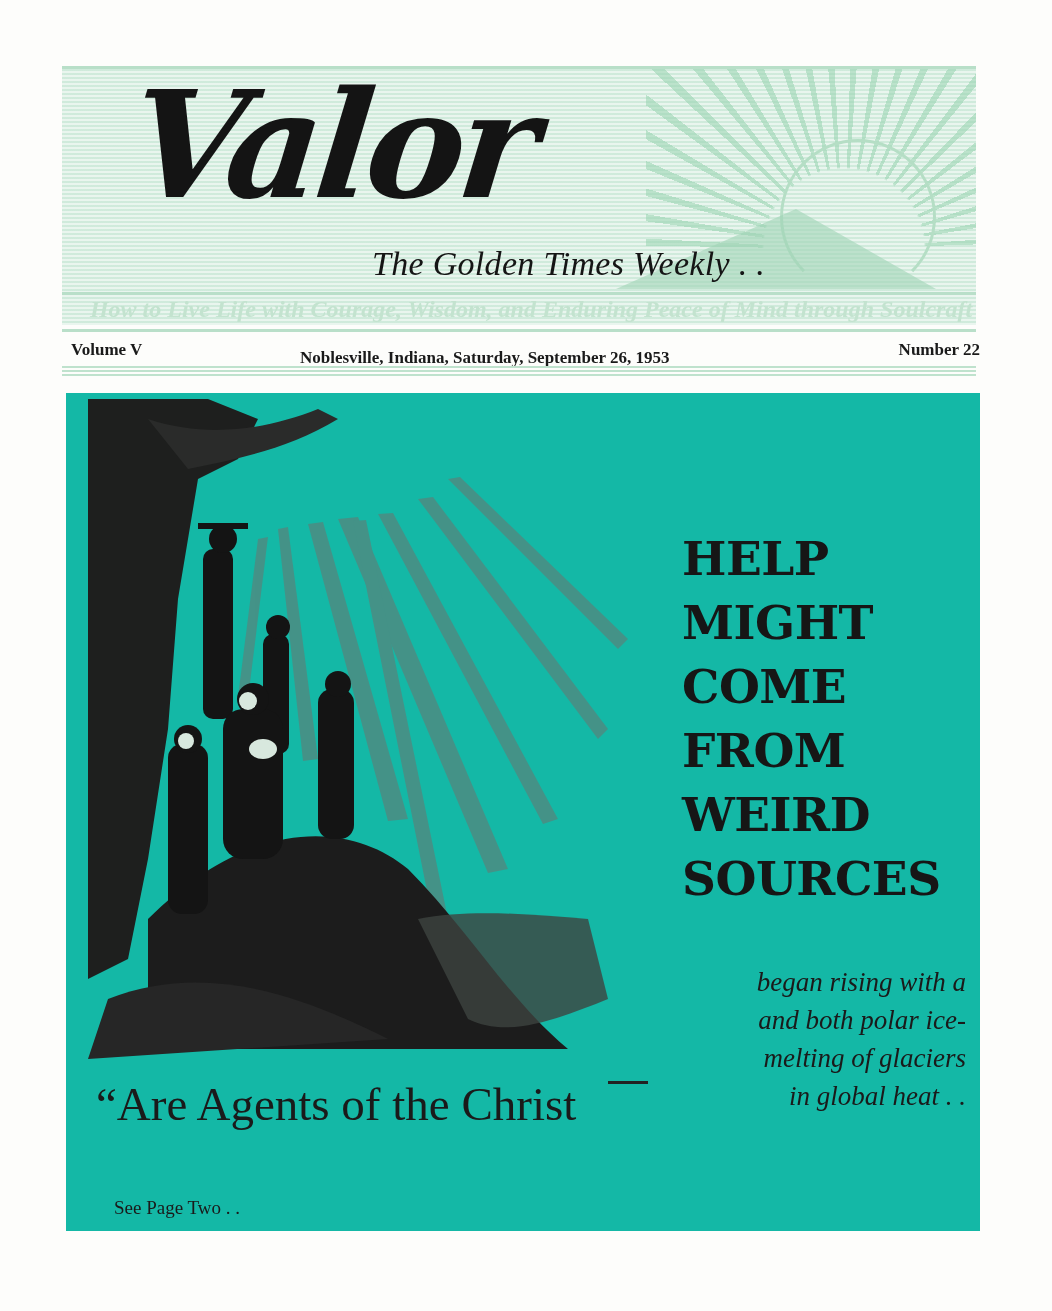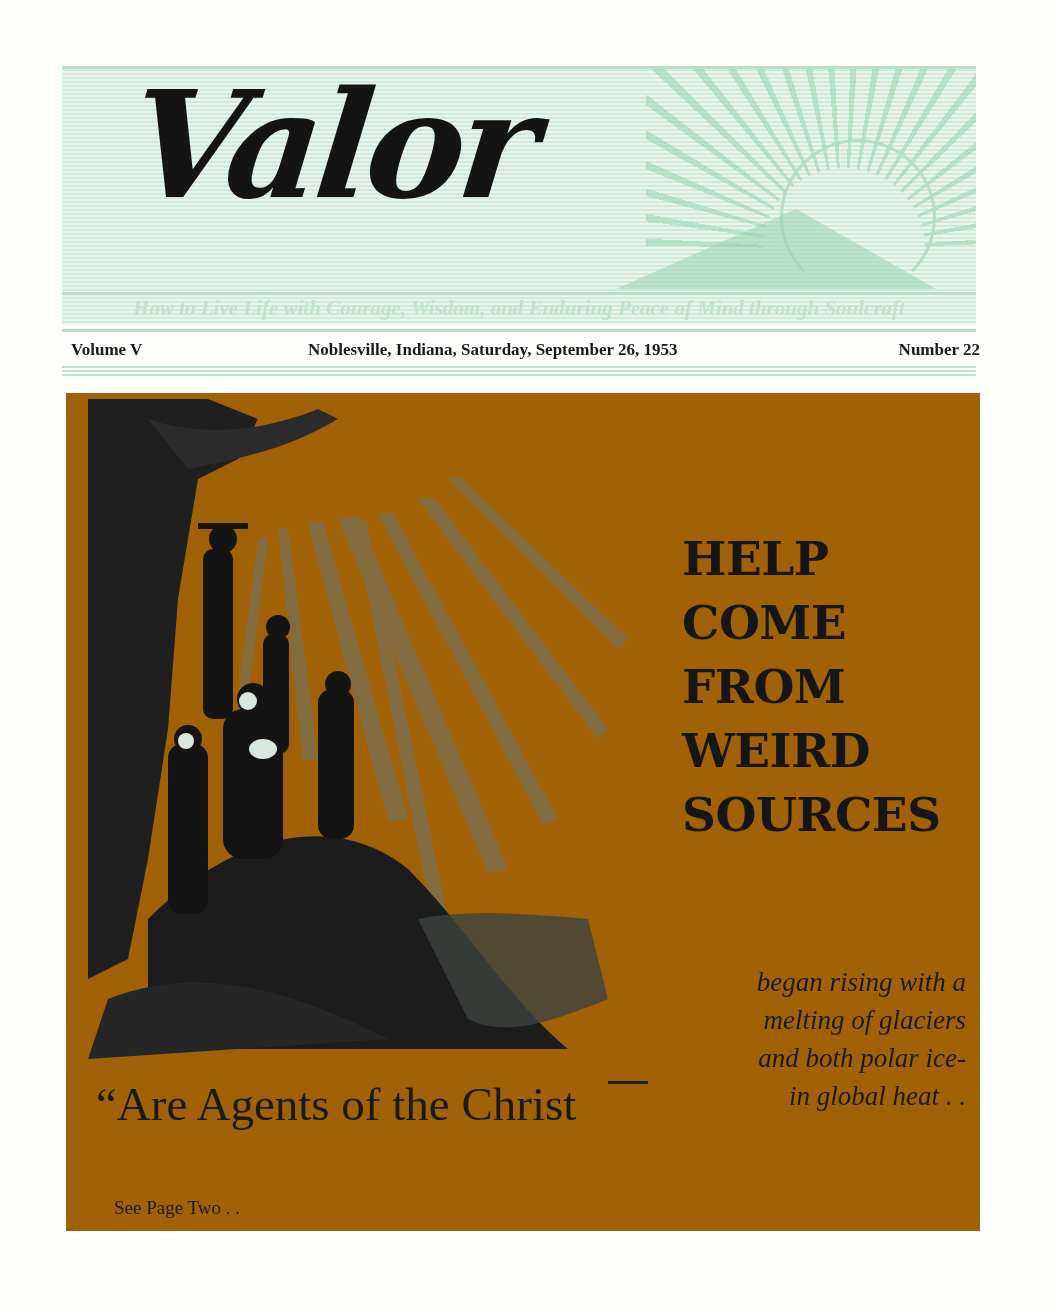--- a/index.html
+++ b/index.html
@@ -40,37 +40,37 @@
   .subtitle {
     position:absolute; left:310px; top:176px;
     font-style:italic; font-size:34px; color:#151515; letter-spacing:0.3px;
   }
   .motto-bar {
     position:absolute; left:62px; top:292px; width:914px; height:34px;
     border-top:3px solid #b9dfc9; border-bottom:3px solid #b9dfc9;
   }
   .motto {
     position:absolute; left:62px; top:296px; width:914px; text-align:center;
-    font-style:italic; font-weight:bold; font-size:21px; color:#c3e3cf; white-space:nowrap;
+    font-style:italic; font-weight:bold; font-size:24px; color:#c3e3cf; white-space:nowrap;padding-left:12px;
   }
   .dateline {
     position:absolute; left:62px; top:340px; width:914px; height:24px;
     font-weight:bold; font-size:17px; color:#1a1a1a;
   }
   .dateline span { position:absolute; top:0; }
   .dl-vol { left:9px; }
-  .dl-place { left:246px; }
+  .dl-place { left:238px;margin-top:8px; }
   .dl-num { right:-4px; }
   .rule-bottom {
     position:absolute; left:62px; top:366px; width:914px; height:10px;
     background:repeating-linear-gradient(180deg, #bfe2cd 0 2px, transparent 2px 4px);
   }
   .panel {
     position:absolute; left:66px; top:393px; width:914px; height:838px;
-    background:#a16207;
+    background:#14b8a6;
   }
   .illus {
     position:absolute; left:22px; top:6px; width:560px; height:660px;
   }
   .headline {
     position:absolute; left:616px; top:134px; width:300px;
     font-family:"DejaVu Serif", serif; font-weight:bold;
     font-size:47px; line-height:64px; color:#161616; letter-spacing:-0.5px;
   }
   .headline div { white-space:nowrap; }
@@ -91,20 +91,21 @@
   .deco-rule { position:absolute; left:542px; top:688px; width:40px; height:3px; background:#222; }
 </style>
 </head>
 <body>
 
 <div class="masthead">
   <div class="rays"></div>
   <div class="sun"></div>
   <div class="mountain"></div>
   <div class="logo">Valor</div>
+  <div class="subtitle">The Golden Times Weekly . .</div>
 </div>
 
 <div class="motto-bar"></div>
 <div class="motto">How to Live Life with Courage, Wisdom, and Enduring Peace of Mind through Soulcraft</div>
 
 <div class="dateline">
   <span class="dl-vol">Volume V</span>
   <span class="dl-place">Noblesville, Indiana, Saturday, September 26, 1953</span>
   <span class="dl-num">Number 22</span>
 </div>
@@ -147,30 +148,31 @@
     </g>
     <g fill="#d8e8de">
       <circle cx="160" cy="302" r="9"></circle>
       <circle cx="98" cy="342" r="8"></circle>
       <ellipse cx="175" cy="350" rx="14" ry="10"></ellipse>
     </g>
   </svg>
 
   <div class="headline">
     <div>HELP</div>
+    <div>MIGHT</div>
     <div>COME</div>
     <div>FROM</div>
     <div>WEIRD</div>
     <div>SOURCES</div>
   </div>
 
   <div class="deck">
     <div>began rising with a</div>
+    <div>and both polar ice-</div>
     <div>melting of glaciers</div>
-    <div>and both polar ice-</div>
     <div>in global heat . .</div>
   </div>
 
   <div class="deco-rule"></div>
   <div class="teaser">
     <div>“Are Agents of the Christ</div>
   </div>
   <div class="see">See Page Two . .</div>
 </div>
 

